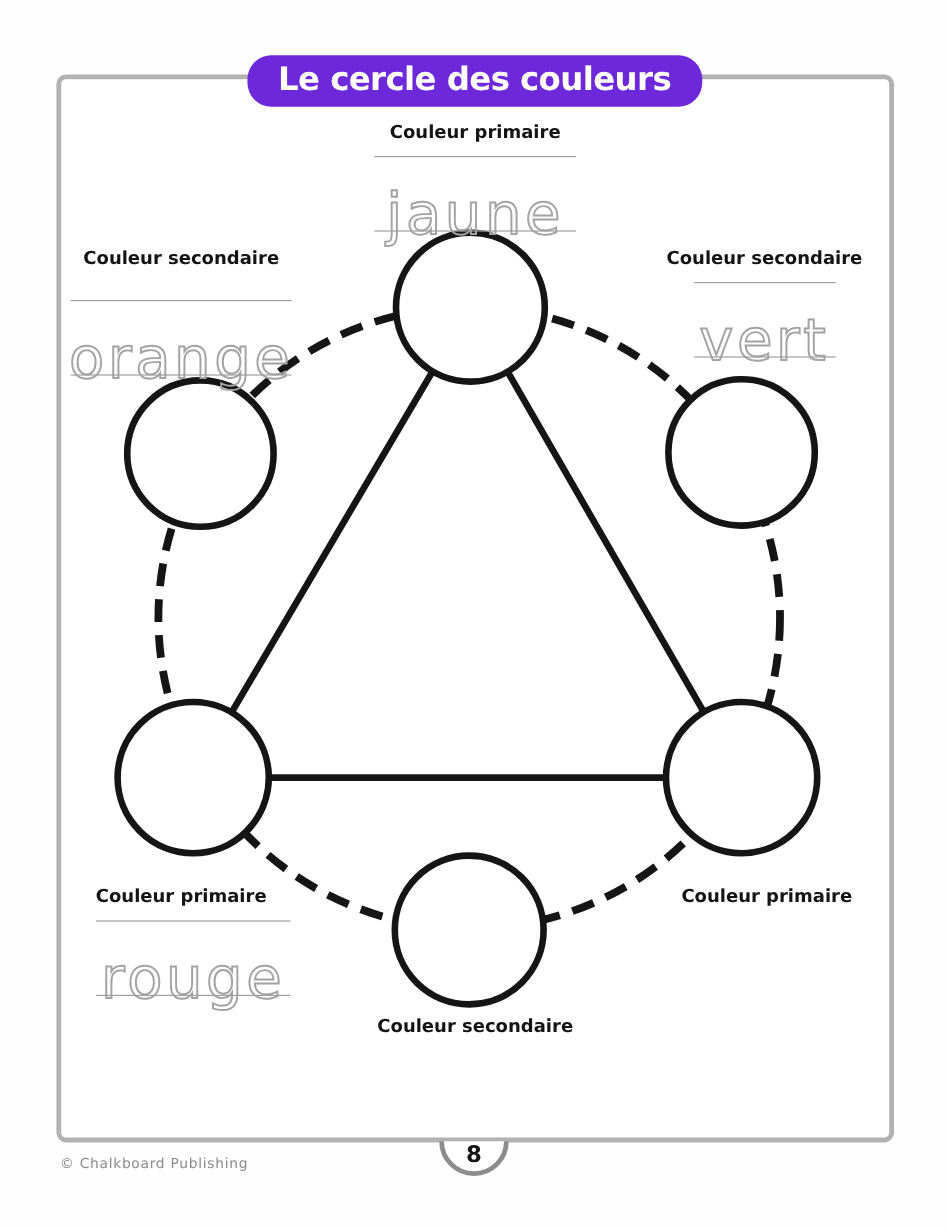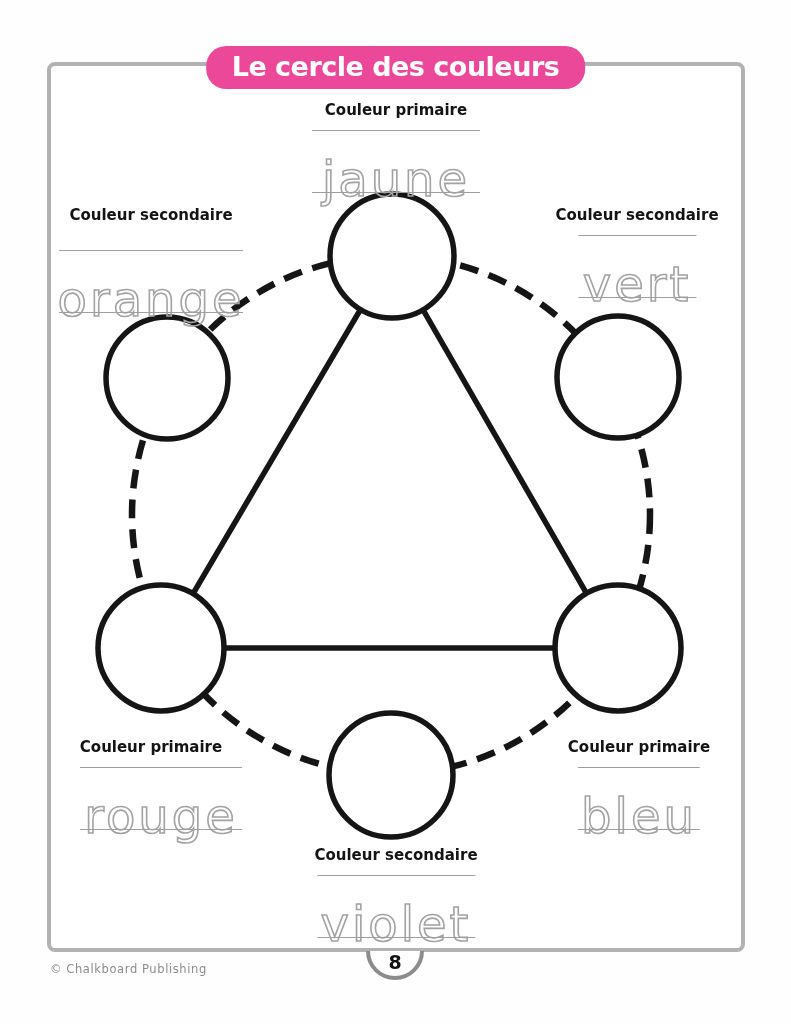--- a/index.html
+++ b/index.html
@@ -12,21 +12,21 @@
 
   
   .frame {
     position: absolute; left: 47px; top: 62px; width: 698px; height: 890px;
     border: 4px solid #b2b2b2; border-radius: 8px; background: #ffffff;
   }
 
   
   .title-pill {
     position: absolute; top: 46px; left: 50%; transform: translateX(-50%);
-    background: #ec4899; color: #ffffff; border-radius: 20px;
+    background: #6d28d9; color: #ffffff; border-radius: 20px;
     padding: 5px 26px 7px 26px; white-space: nowrap; z-index: 5;
   }
   .title-pill .title-text {
     font-size: 27px; font-weight: bold; letter-spacing: -0.5px;
   }
 
   
   svg.diagram { position: absolute; left: 0; top: 0; z-index: 1; }
 
   
@@ -144,34 +144,24 @@
     <div class="tb-label">Couleur primaire</div>
     <div class="trace">
       <div class="gline gline-top"></div>
       <span class="trace-word">rouge</span>
       <div class="gline gline-bottom"></div>
     </div>
   </div>
 
   <div class="trace-block tb-bleu">
     <div class="tb-label">Couleur primaire</div>
-    <div class="trace">
-      <div class="gline gline-top"></div>
-      <span class="trace-word">bleu</span>
-      <div class="gline gline-bottom"></div>
-    </div>
   </div>
 
   <div class="trace-block tb-violet">
     <div class="tb-label">Couleur secondaire</div>
-    <div class="trace">
-      <div class="gline gline-top"></div>
-      <span class="trace-word">violet</span>
-      <div class="gline gline-bottom"></div>
-    </div>
   </div>
 
   <div class="footer-credit">© Chalkboard Publishing</div>
 
   <div class="page-badge-clip">
     <div class="page-badge-circle"></div>
     <div class="page-badge-number">8</div>
   </div>
 
 </div>

